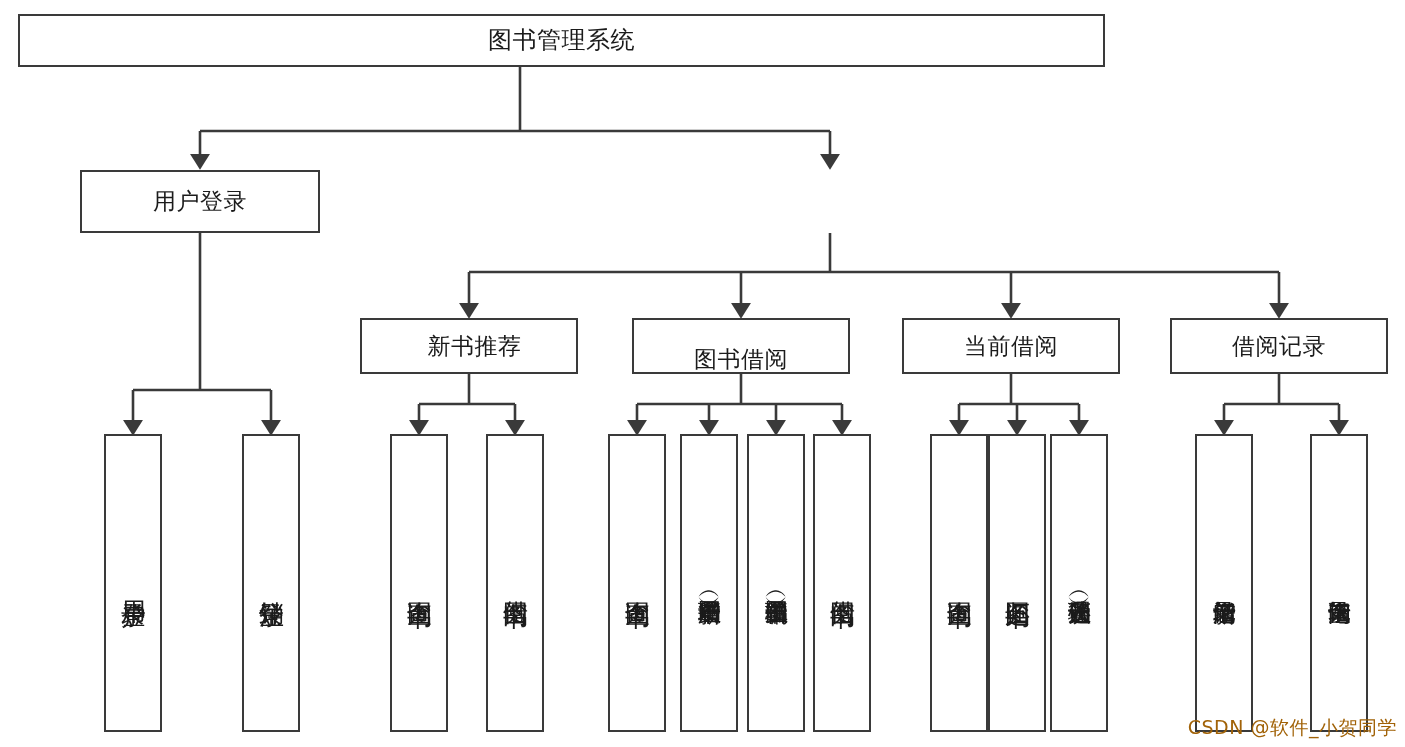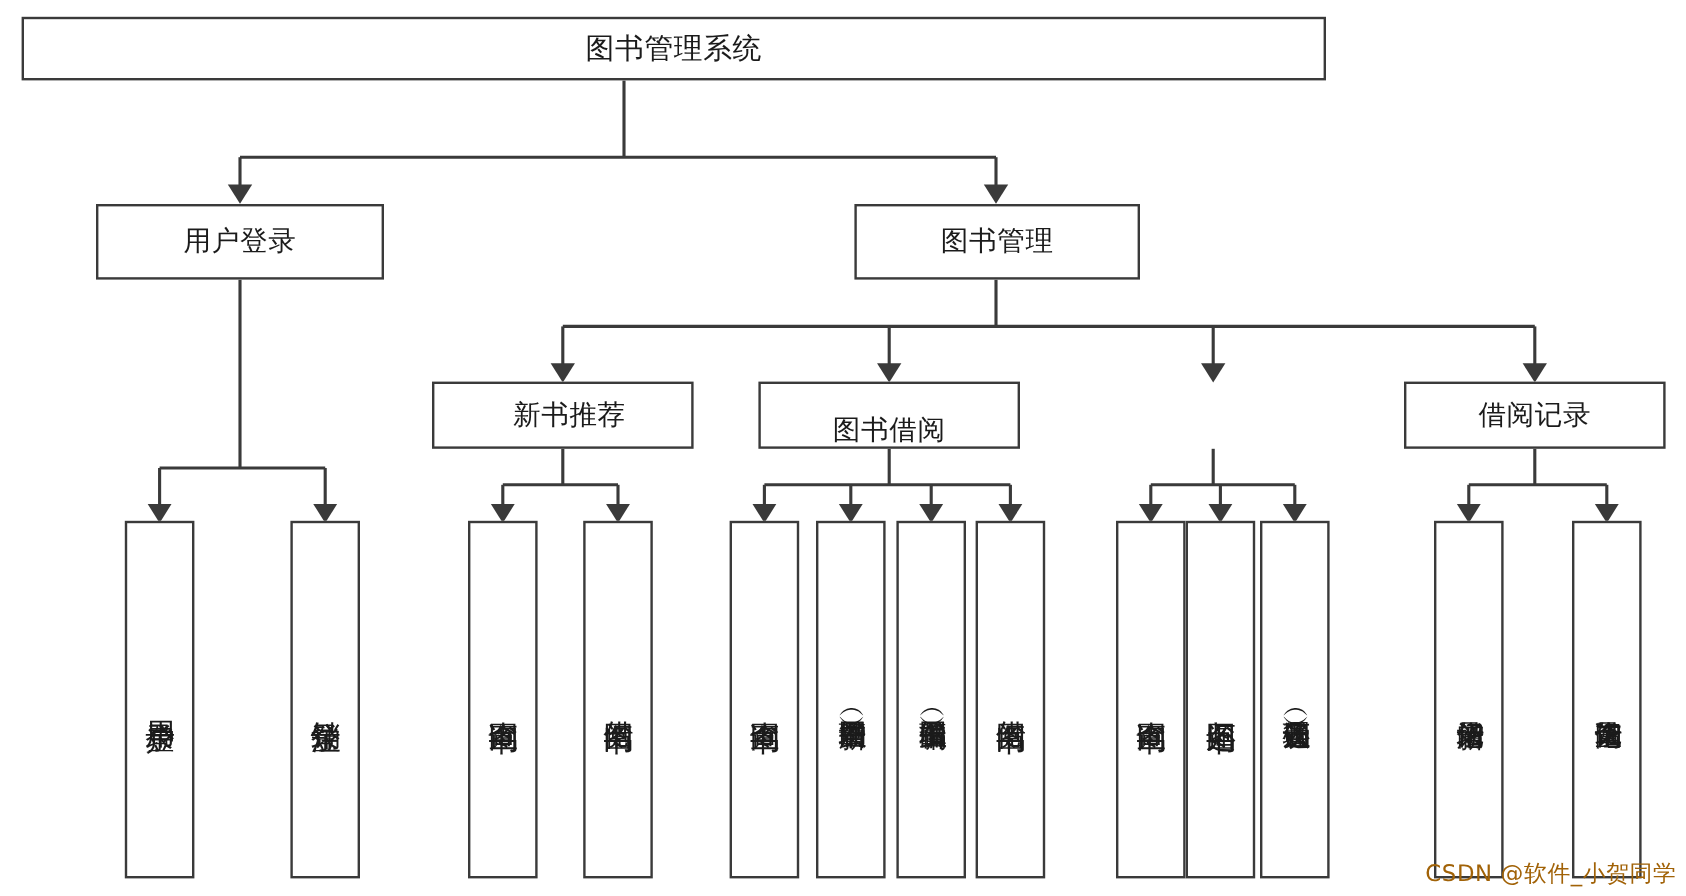--- a/index.html
+++ b/index.html
@@ -128,30 +128,30 @@
     </g>
   </svg>
 
   <div class="node node-h node-root" style="left:18px; top:14px; width:1087px; height:53px;">
     <span class="label">图书管理系统</span>
   </div>
 
   <div class="node node-h" style="left:80px; top:170px; width:240px; height:63px;">
     <span class="label">用户登录</span>
   </div>
-  <div class="node node-h" style="left:712px; top:170px; width:238px; height:63px;">
-    <span class="label">图书管理</span>
-  </div>
 
   <div class="node node-h" style="left:360px; top:318px; width:218px; height:56px;padding-left:11px;">
     <span class="label">新书推荐</span>
   </div>
   <div class="node node-h" style="left:632px; top:318px; width:218px; height:56px;align-items:flex-end;">
     <span class="label">图书借阅</span>
   </div>
+  <div class="node node-h" style="left:902px; top:318px; width:218px; height:56px;">
+    <span class="label">当前借阅</span>
+  </div>
   <div class="node node-h" style="left:1170px; top:318px; width:218px; height:56px;">
     <span class="label">借阅记录</span>
   </div>
 
   <div class="node node-v" style="left:104px; top:434px; width:58px; height:298px;">
     <span class="label">用户登录</span>
   </div>
   <div class="node node-v" style="left:242px; top:434px; width:58px; height:298px;">
     <span class="label">注销登录</span>
   </div>

